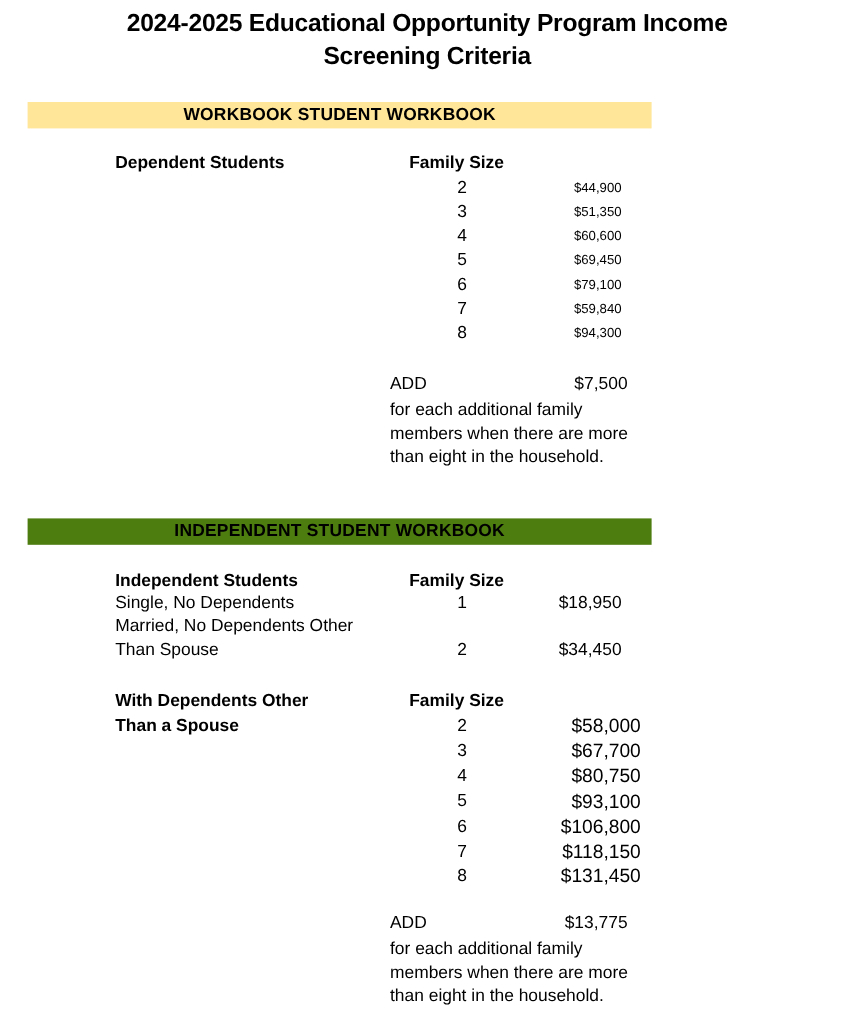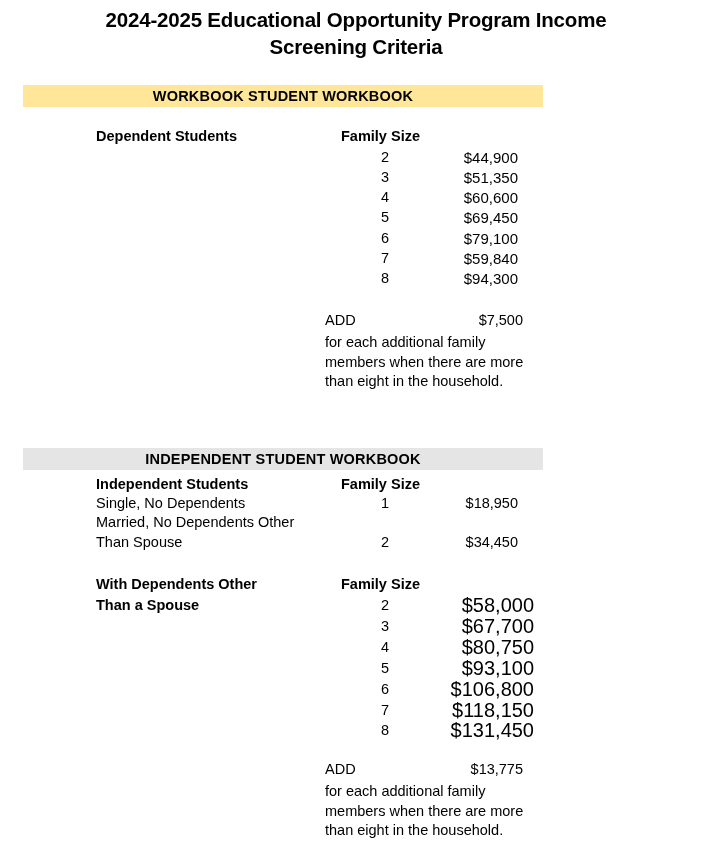--- a/index.html
+++ b/index.html
@@ -47,22 +47,22 @@
     text-align: center;
     font-weight: bold;
     font-size: 14.5px;
     letter-spacing: 0.2px;
   }
   .banner-dependent {
     top: 85px;
     background: #ffe699;
   }
   .banner-independent {
-    top: 448px;
-    background: #e5e5e5;
+    top: 432px;
+    background: #4d7c0f;
   }
 
   
   .lbl {
     position: absolute;
     font-size: 14.5px;
     line-height: 19.5px;
     white-space: nowrap;
   }
   .lbl.bold { font-weight: bold; }
@@ -79,31 +79,31 @@
     font-size: 14.5px;
     line-height: 19.5px;
   }
 
   
   .money-dep {
     position: absolute;
     left: 438px;
     width: 80px;
     text-align: right;
-    font-size: 15px;
+    font-size: 11px;
     line-height: 19.5px;
   }
 
   
   .money-ind {
     position: absolute;
     left: 444px;
     width: 90px;
     text-align: right;
-    font-size: 20px;
+    font-size: 16px;
     line-height: 19.5px;
   }
 
   
   .money-sm {
     position: absolute;
     left: 438px;
     width: 80px;
     text-align: right;
     font-size: 14.5px;

